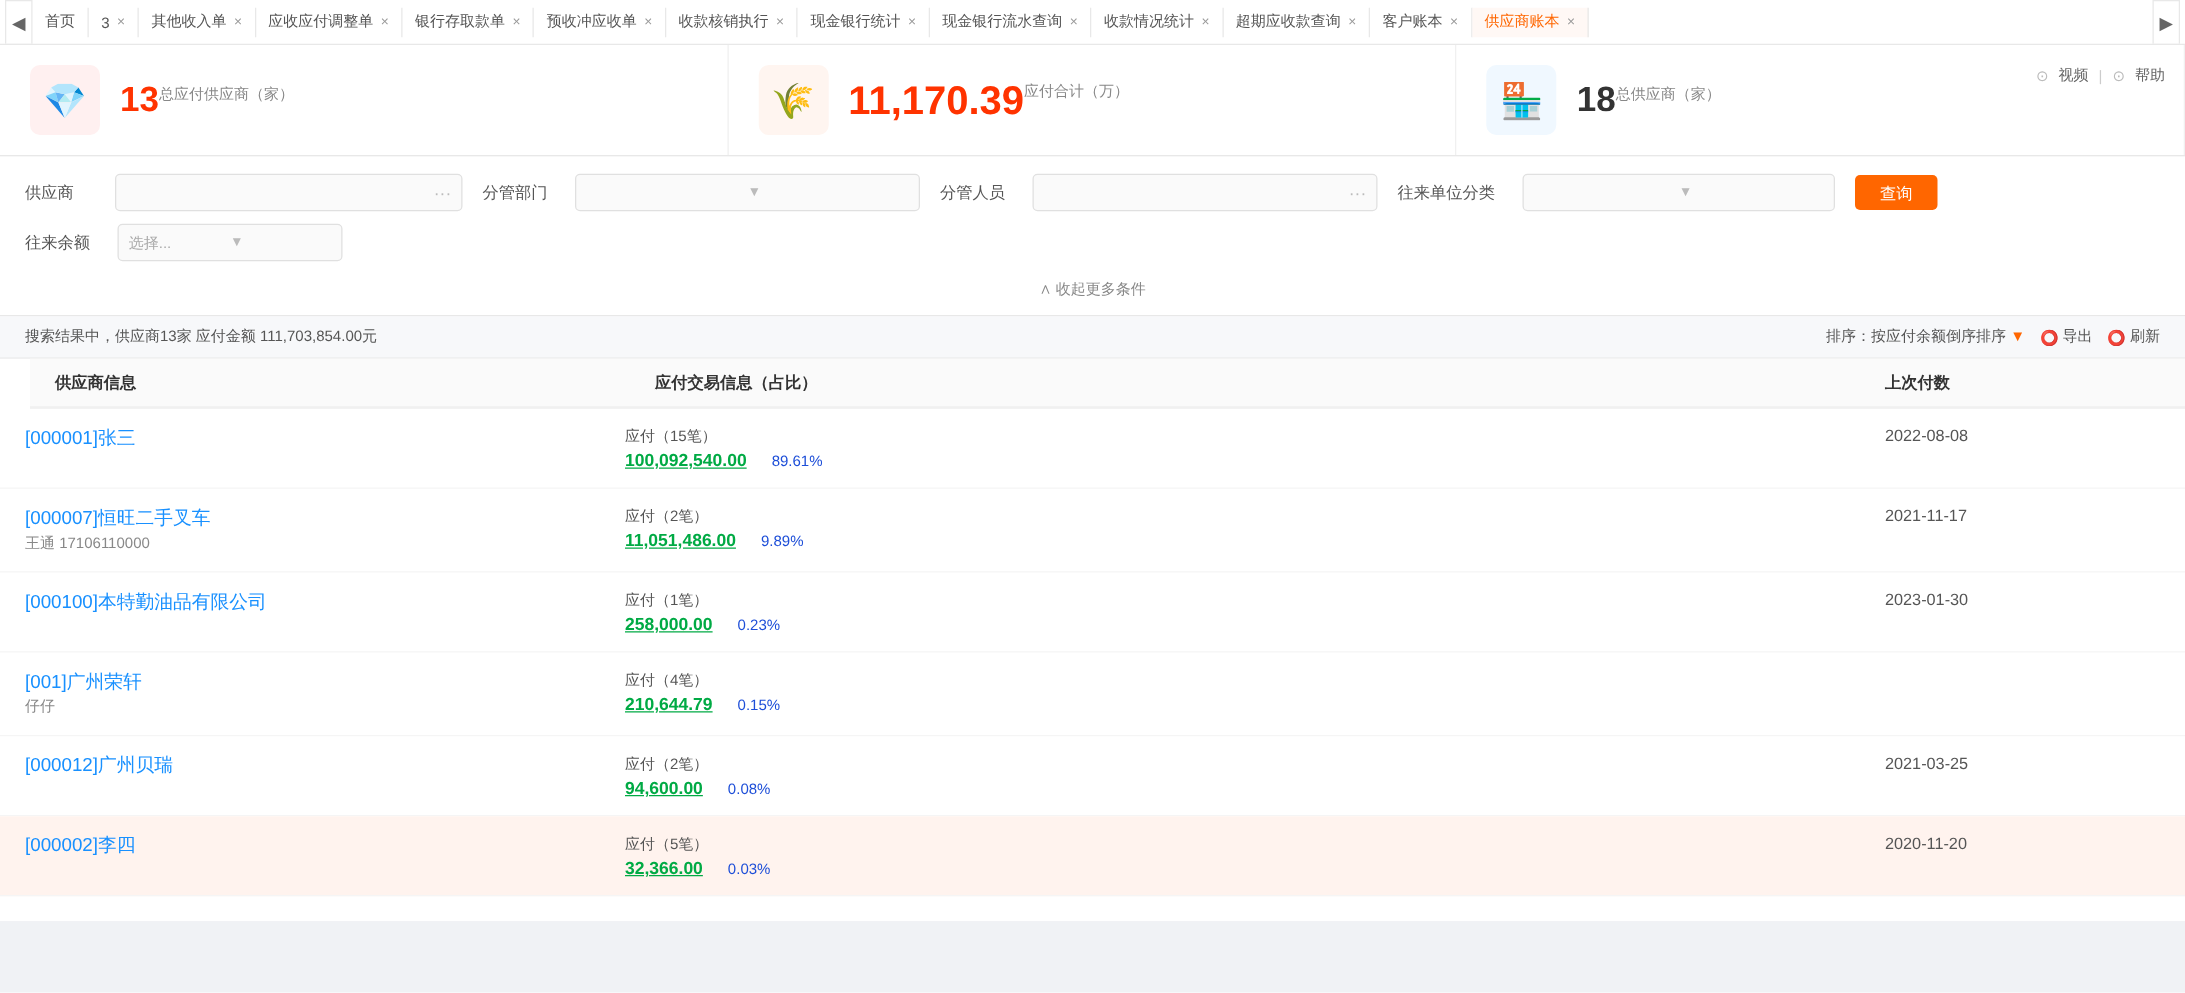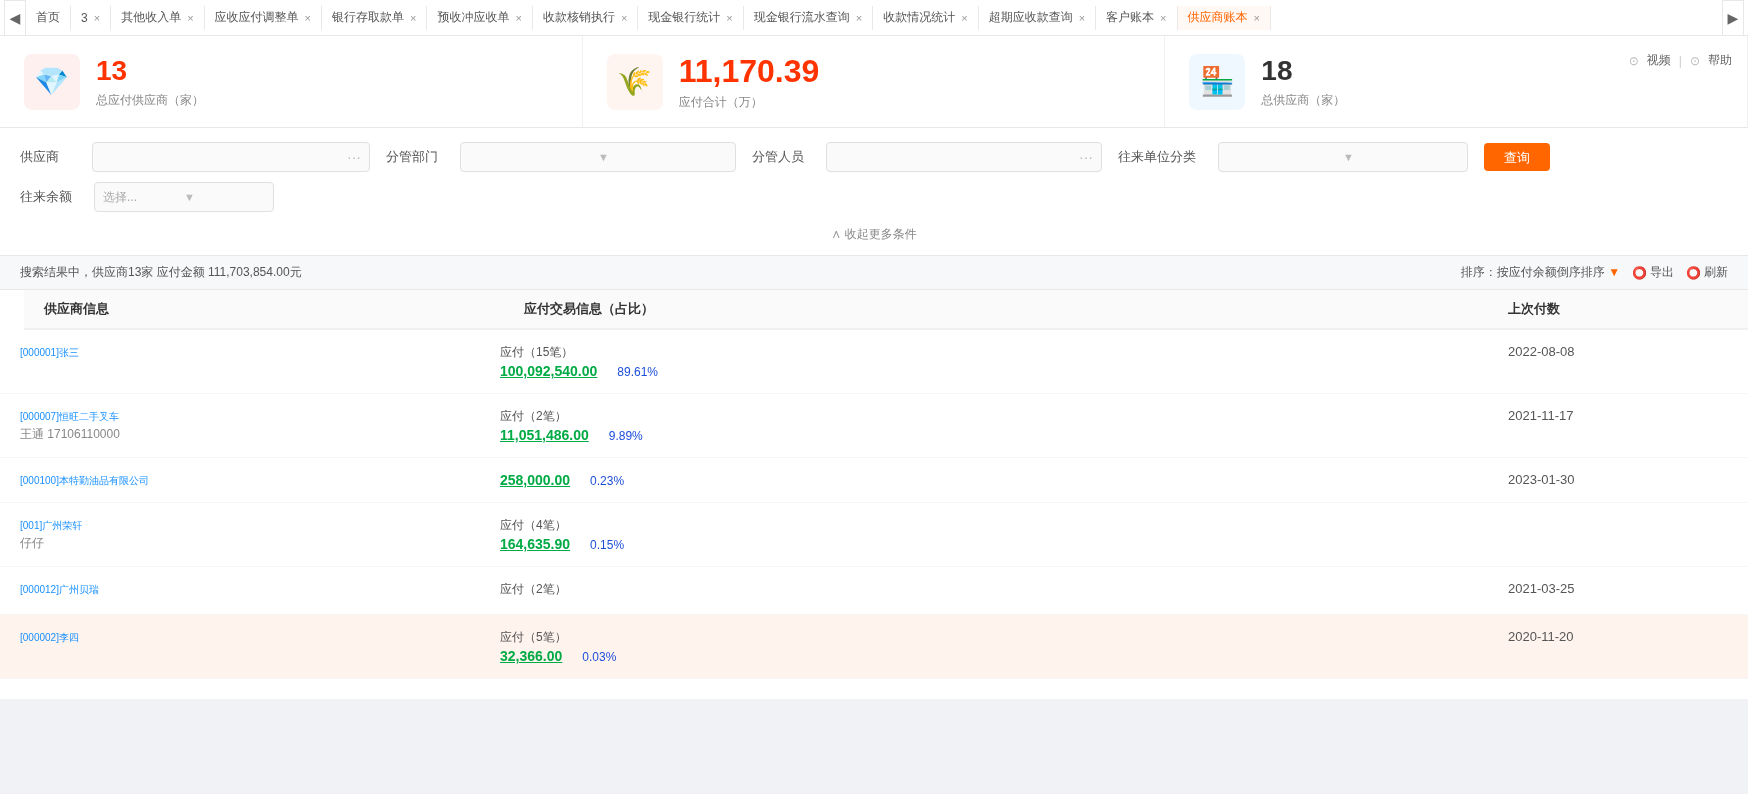--- a/index.html
+++ b/index.html
@@ -70,21 +70,21 @@
       border-radius: 8px;
       display: flex;
       align-items: center;
       justify-content: center;
       font-size: 28px;
       flex-shrink: 0;
     }
     .summary-icon.pink { background: #fff0f0; color: #ffaa88; }
     .summary-icon.orange { background: #fff5f0; color: #ffbbaa; }
     .summary-icon.blue { background: #f0f8ff; color: #88bbdd; }
-    .summary-text-block { display: flex; flex-direction: column; }
+    .summary-text-block { display: flex; flex-direction: row; }
     .summary-number {
       font-size: 28px;
       font-weight: bold;
       color: #ff3300;
       line-height: 1.2;
     }
     .summary-number.large { font-size: 32px; }
     .summary-label {
       font-size: 12px;
       color: #888;
@@ -229,21 +229,21 @@
       display: grid;
       grid-template-columns: 480px 1fr 220px;
       padding: 14px 20px;
       border-bottom: 1px solid #f5f5f5;
       align-items: start;
     }
     .table-data-row.highlighted { background: #fff3ee; }
     .supplier-name a {
       color: #1890ff;
       text-decoration: none;
-      font-size: 10px;
+      font-size: 15px;
     }
     .supplier-sub {
       font-size: 12px;
       color: #888;
       margin-top: 2px;
     }
     .pay-info-label { font-size: 12px; color: #555; margin-bottom: 2px; }
     .pay-amount {
       font-size: 14px;
       font-weight: bold;
@@ -422,47 +422,52 @@
             <span class="pay-percent">9.89%</span>
           </div>
         </div>
         <div class="last-pay-date">2021-11-17</div>
       </div>
       <div class="table-data-row">
         <div>
           <div class="supplier-name"><a href="#">[000100]本特勤油品有限公司</a></div>
         </div>
         <div>
+          <div class="pay-info-label">应付（1笔）</div>
           <div class="pay-row">
             <span class="pay-amount"><a href="#">258,000.00</a></span>
             <span class="pay-percent">0.23%</span>
           </div>
         </div>
         <div class="last-pay-date">2023-01-30</div>
       </div>
       <div class="table-data-row">
         <div>
           <div class="supplier-name"><a href="#">[001]广州荣轩</a></div>
           <div class="supplier-sub">仔仔</div>
         </div>
         <div>
           <div class="pay-info-label">应付（4笔）</div>
           <div class="pay-row">
-            <span class="pay-amount"><a href="#">164,635.90</a></span>
+            <span class="pay-amount"><a href="#">210,644.79</a></span>
             <span class="pay-percent">0.15%</span>
           </div>
         </div>
         <div class="last-pay-date"></div>
       </div>
       <div class="table-data-row">
         <div>
           <div class="supplier-name"><a href="#">[000012]广州贝瑞</a></div>
         </div>
         <div>
           <div class="pay-info-label">应付（2笔）</div>
+          <div class="pay-row">
+            <span class="pay-amount"><a href="#">94,600.00</a></span>
+            <span class="pay-percent">0.08%</span>
+          </div>
         </div>
         <div class="last-pay-date">2021-03-25</div>
       </div>
       <div class="table-data-row highlighted">
         <div>
           <div class="supplier-name"><a href="#">[000002]李四</a></div>
         </div>
         <div>
           <div class="pay-info-label">应付（5笔）</div>
           <div class="pay-row">

